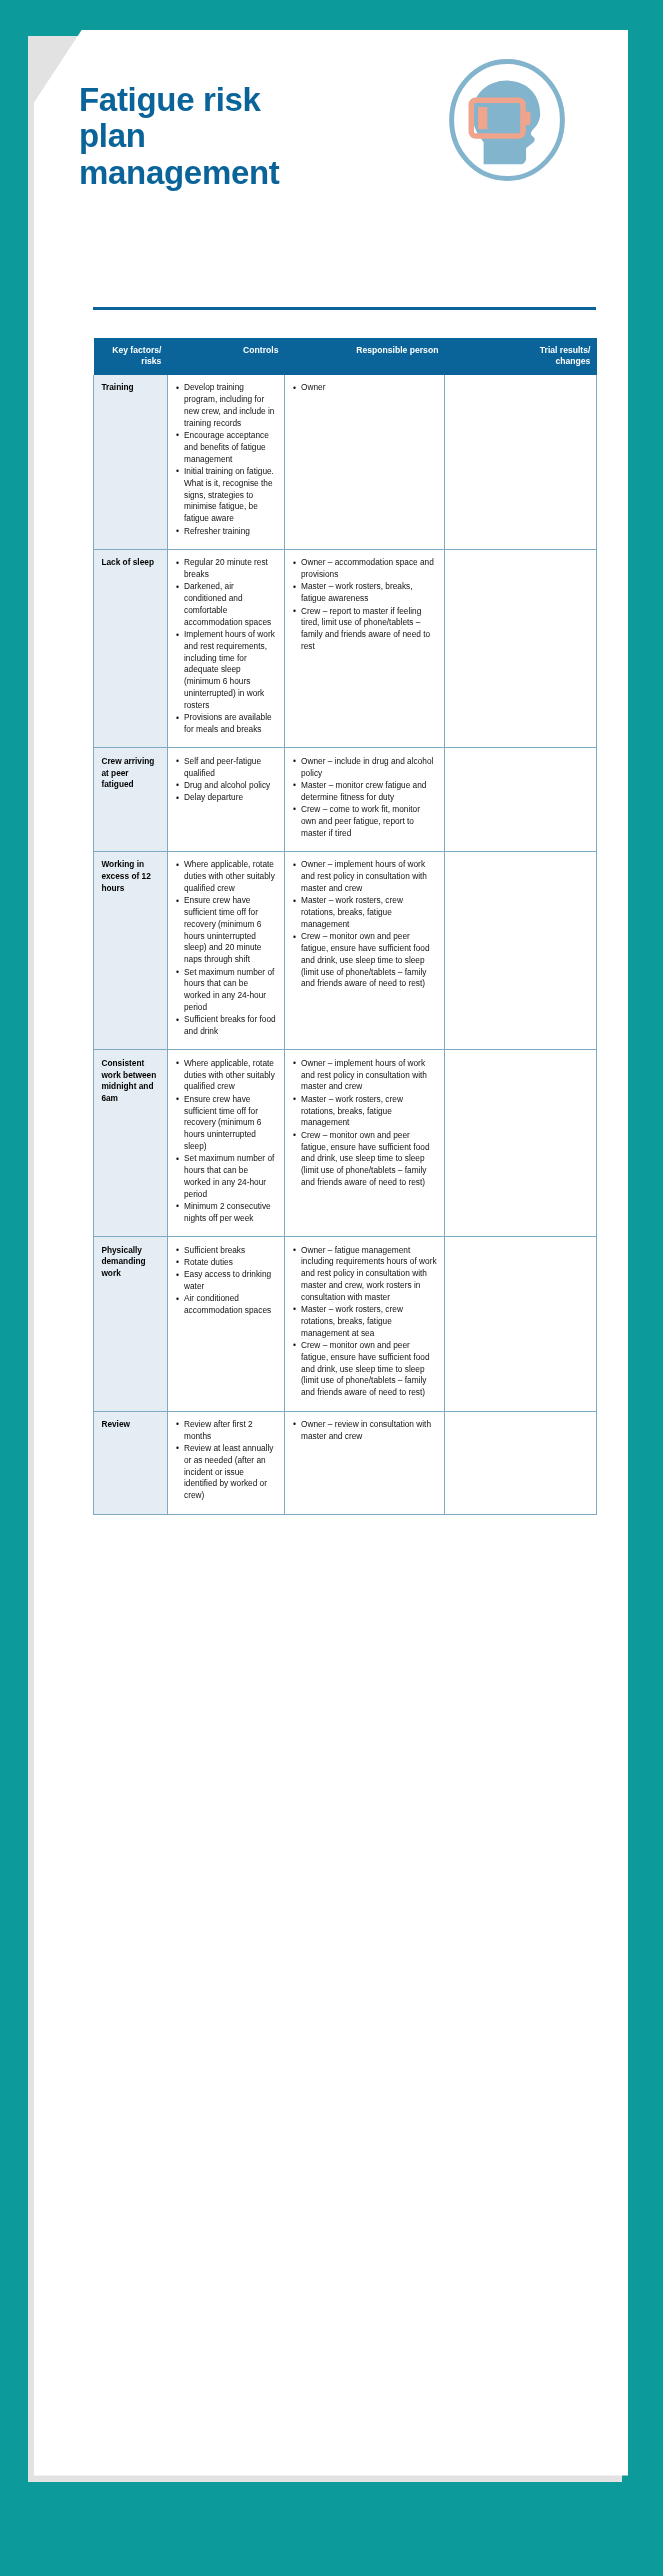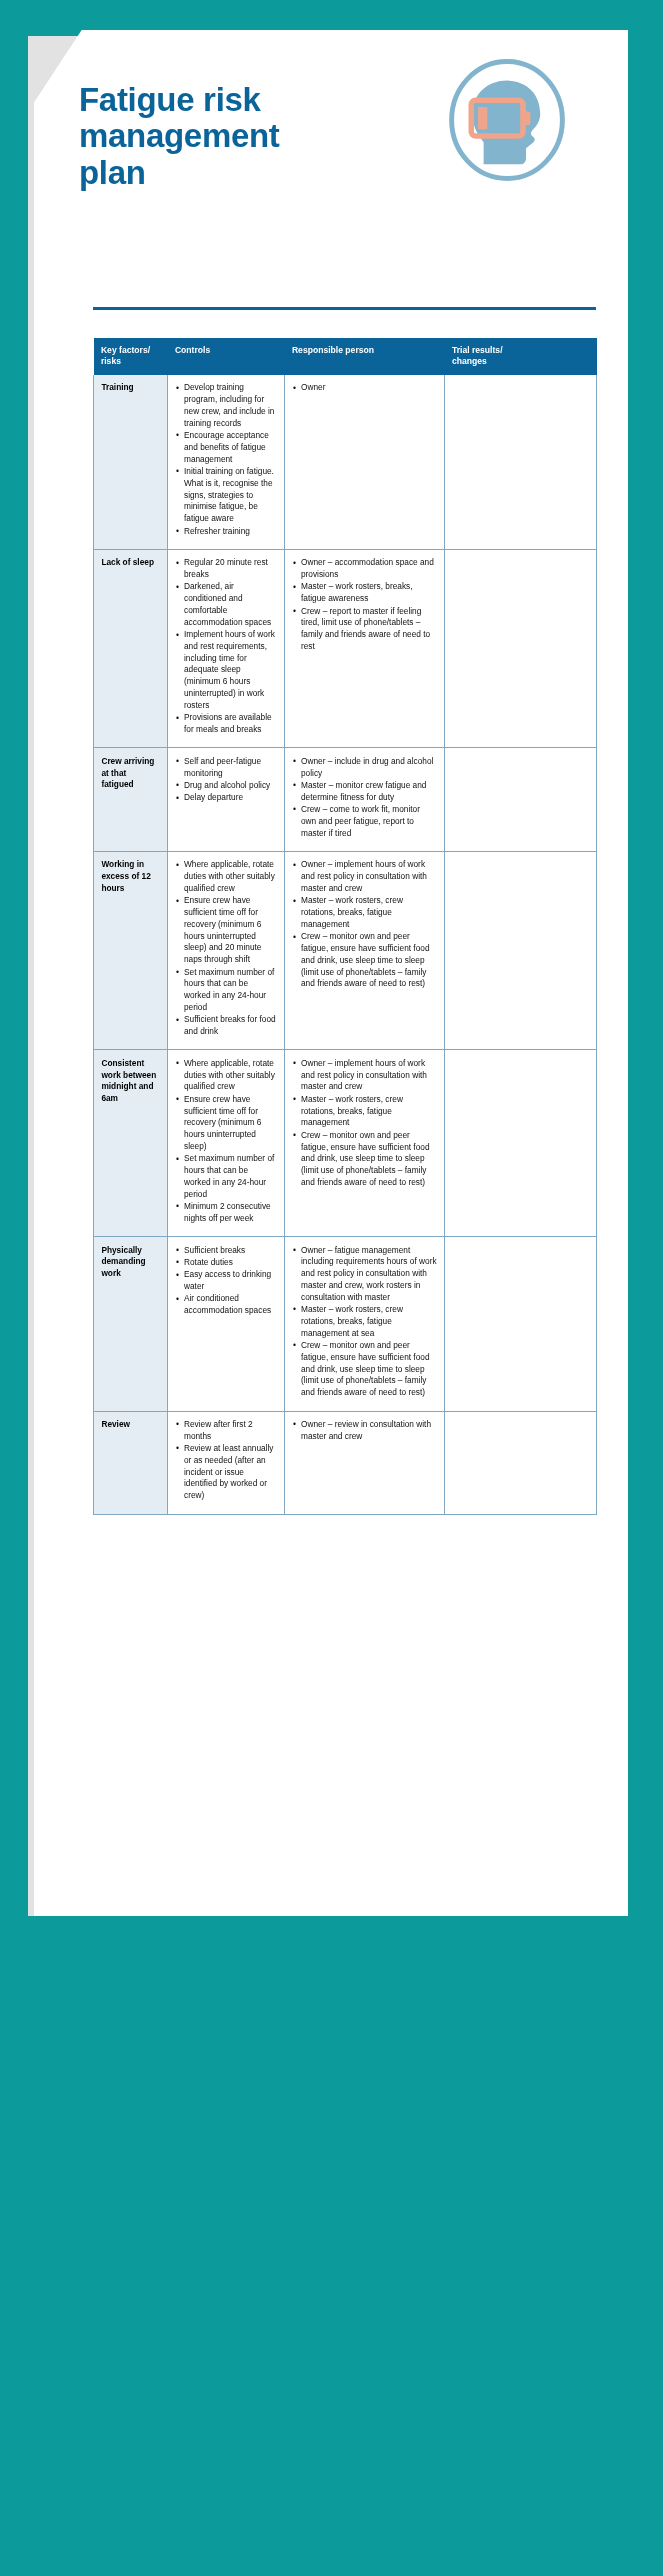--- a/index.html
+++ b/index.html
@@ -8,21 +8,21 @@
     width: 664px;
     height: 2576px;
     background: #0c9a9a;
     font-family: "Liberation Sans", sans-serif;
   }
 
   
   #page {
     position: relative;
     width: 664px;
-    height: 1916px;
+    height: 2576px;
     background: #0c9a9a;
     overflow: hidden;
   }
 
   
   #sheet-shadow {
     position: absolute;
     left: 28px;
     top: 36px;
     width: 594px;
@@ -100,21 +100,21 @@
   table.plan colgroup col.c-ctrl     { width: 117px; }
   table.plan colgroup col.c-person   { width: 160px; }
   table.plan colgroup col.c-trial    { width: 152px; }
 
   table.plan thead th {
     background: #0a6499;
     color: #ffffff;
     font-size: 8.6px;
     font-weight: bold;
     line-height: 1.22;
-    text-align: left;
+    text-align: right;
     vertical-align: top;
     padding: 7.4px 6.1px 8.6px 7.4px;
     border: none;
   }
 
   table.plan tbody td {
     vertical-align: top;
     font-size: 8.3px;
     line-height: 1.42;
     color: #111111;
@@ -155,22 +155,22 @@
 
 <div id="page">
 
   <div id="sheet-shadow"></div>
   <div id="sheet"></div>
 
   <div id="header">
 
     <div id="doc-title">
       <div>Fatigue risk</div>
+      <div>plan</div>
       <div>management</div>
-      <div>plan</div>
     </div>
 
     <div id="head-icon">
       <svg viewBox="0 0 208 208" width="128" height="128" aria-hidden="true">
         <ellipse cx="104" cy="104" rx="90" ry="95" fill="none" stroke="#83b4cd" stroke-width="8"></ellipse>
         <path d="M66 176 L66 140 C52 124 48 108 48 94 C48 62 72 40 104 40 C136 40 158 62 158 94
                  C158 106 152 114 146 120 C142 124 142 128 146 131 C150 134 150 138 146 141
                  L135 150 L135 166 C135 172 131 176 125 176 Z" fill="#83b4cd"></path>
         <rect x="46" y="72" width="84" height="58" rx="7" ry="7" fill="none" stroke="#f0a48b" stroke-width="9"></rect>
         <rect x="128" y="90" width="14" height="22" rx="3" ry="3" fill="#f0a48b"></rect>
@@ -239,24 +239,24 @@
             <td class="person-cell">
               <ul>
                 <li>Owner – accommodation space and provisions</li>
                 <li>Master – work rosters, breaks, fatigue awareness</li>
                 <li>Crew – report to master if feeling tired, limit use of phone/tablets – family and friends aware of need to rest</li>
               </ul>
             </td>
             <td class="trial-cell"></td>
           </tr>
           <tr>
-            <td class="risk-cell">Crew arriving at that fatigued</td>
-            <td class="ctrl-cell">
-              <ul>
-                <li>Self and peer-fatigue monitoring</li>
+            <td class="risk-cell">Crew arriving at peer fatigued</td>
+            <td class="ctrl-cell">
+              <ul>
+                <li>Self and peer-fatigue qualified</li>
                 <li>Drug and alcohol policy</li>
                 <li>Delay departure</li>
               </ul>
             </td>
             <td class="person-cell">
               <ul>
                 <li>Owner – include in drug and alcohol policy</li>
                 <li>Master – monitor crew fatigue and determine fitness for duty</li>
                 <li>Crew – come to work fit, monitor own and peer fatigue, report to master if tired</li>
               </ul>

